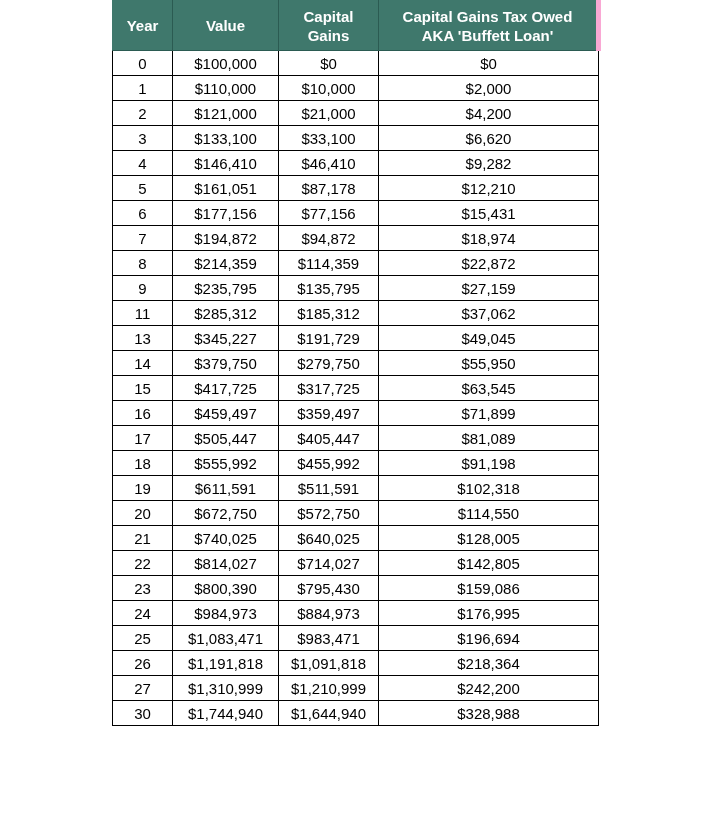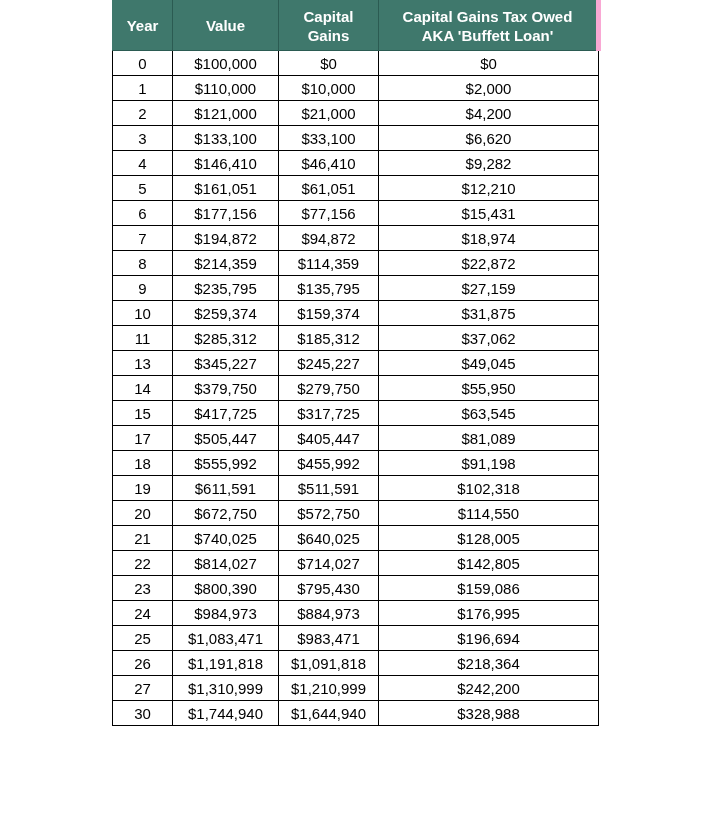--- a/index.html
+++ b/index.html
@@ -120,21 +120,21 @@
           </tr>
           <tr>
             <td class="col-year">4</td>
             <td class="col-value">$146,410</td>
             <td class="col-gains">$46,410</td>
             <td class="col-tax">$9,282</td>
           </tr>
           <tr>
             <td class="col-year">5</td>
             <td class="col-value">$161,051</td>
-            <td class="col-gains">$61,051</td>
+            <td class="col-gains">$87,178</td>
             <td class="col-tax">$12,210</td>
           </tr>
           <tr>
             <td class="col-year">6</td>
             <td class="col-value">$177,156</td>
             <td class="col-gains">$77,156</td>
             <td class="col-tax">$15,431</td>
           </tr>
           <tr>
             <td class="col-year">7</td>
@@ -148,50 +148,50 @@
             <td class="col-gains">$114,359</td>
             <td class="col-tax">$22,872</td>
           </tr>
           <tr>
             <td class="col-year">9</td>
             <td class="col-value">$235,795</td>
             <td class="col-gains">$135,795</td>
             <td class="col-tax">$27,159</td>
           </tr>
           <tr>
-            <td class="col-year">10</td>
-            <td class="col-value">$259,374</td>
-            <td class="col-gains">$159,374</td>
-            <td class="col-tax">$31,875</td>
-          </tr>
-          <tr>
             <td class="col-year">11</td>
             <td class="col-value">$285,312</td>
             <td class="col-gains">$185,312</td>
             <td class="col-tax">$37,062</td>
           </tr>
           <tr>
             <td class="col-year">13</td>
             <td class="col-value">$345,227</td>
-            <td class="col-gains">$245,227</td>
+            <td class="col-gains">$191,729</td>
             <td class="col-tax">$49,045</td>
           </tr>
           <tr>
             <td class="col-year">14</td>
             <td class="col-value">$379,750</td>
             <td class="col-gains">$279,750</td>
             <td class="col-tax">$55,950</td>
           </tr>
           <tr>
             <td class="col-year">15</td>
             <td class="col-value">$417,725</td>
             <td class="col-gains">$317,725</td>
             <td class="col-tax">$63,545</td>
           </tr>
           <tr>
+            <td class="col-year">16</td>
+            <td class="col-value">$459,497</td>
+            <td class="col-gains">$359,497</td>
+            <td class="col-tax">$71,899</td>
+          </tr>
+          <tr>
             <td class="col-year">17</td>
             <td class="col-value">$505,447</td>
             <td class="col-gains">$405,447</td>
             <td class="col-tax">$81,089</td>
           </tr>
           <tr>
             <td class="col-year">18</td>
             <td class="col-value">$555,992</td>
             <td class="col-gains">$455,992</td>
             <td class="col-tax">$91,198</td>

